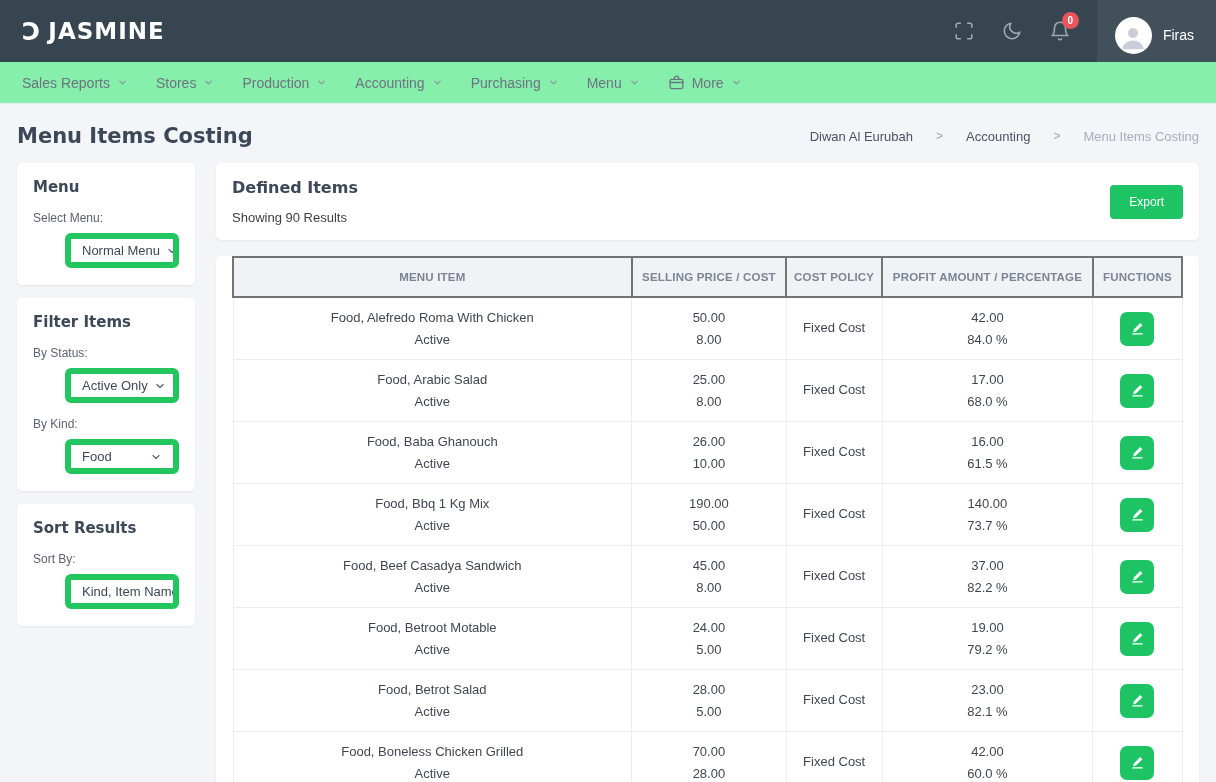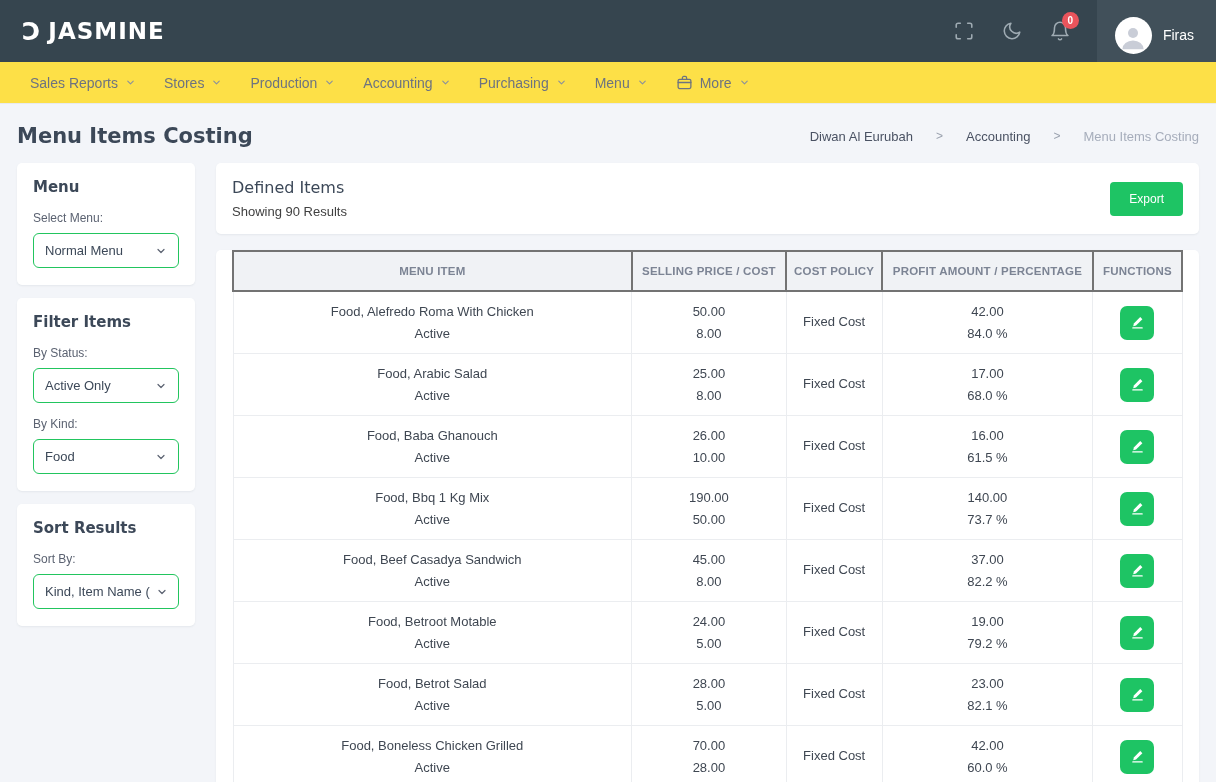--- a/index.html
+++ b/index.html
@@ -16,48 +16,48 @@
   .top-icon svg { width:22px; height:22px; display:block; }
   .bell-wrap { position:relative; }
   .badge { position:absolute; top:-8px; right:-8px; background:#ea545c; color:#fff; font-size:10px; font-weight:bold;
            min-width:17px; height:17px; border-radius:9px; display:flex; align-items:center; justify-content:center; padding:0 4px; }
   .user-box { height:62px; background:#41505a; display:flex; align-items:center; gap:11px; padding:8px 22px 0 18px; cursor:pointer; }
   .avatar { width:37px; height:37px; border-radius:50%; background:#fff; overflow:hidden; display:flex; align-items:center; justify-content:center; }
   .avatar svg { width:30px; height:30px; margin-top:6px; }
   .user-name { color:#fff; font-size:14px; }
 
   
-  .navbar { height:42px; background:#fde047; display:flex; align-items:center; padding-left:16px; border-bottom:1px solid #e8eaee;text-align:center; }
+  .navbar { height:42px; background:#86efac; display:flex; align-items:center; padding-left:8px; border-bottom:1px solid #e8eaee;text-align:center; }
   .nav-item { display:flex; align-items:center; gap:7px; padding:0 14px; color:#6d7380; font-size:14px; cursor:pointer; height:42px; }
   .nav-item svg.caret { width:11px; height:11px; stroke:#8a909c; }
   .nav-item svg.brief { width:17px; height:17px; stroke:#6d7380; }
 
   
   .page-head { display:flex; align-items:center; justify-content:space-between; padding:20px 17px 15px 17px; }
   .page-title { font-family:"DejaVu Sans", sans-serif; font-size:21px; font-weight:bold; color:#3c4858; }
   .breadcrumb { font-size:13px; display:flex; align-items:center; gap:23px; }
   .crumb { color:#4a5263; cursor:pointer; }
   .crumb-sep { color:#9aa1ae; font-size:12px; }
   .crumb.current { color:#a6adbb; cursor:default; }
 
   
   .content { display:flex; padding:0 17px; gap:21px; align-items:flex-start; }
   .sidebar { width:178px; flex:0 0 178px; }
   .panel { background:#fff; border-radius:5px; box-shadow:0 1px 2px rgba(60,72,88,.08); padding:15px 16px 17px; margin-bottom:13px; }
   .panel-title { font-family:"DejaVu Sans", sans-serif; font-size:15px; font-weight:bold; color:#3c4858; margin-bottom:15px; }
   .field-label { font-size:12px; color:#5b6271; margin-bottom:8px; }
-  .select { border:1px solid #22c55e; border-radius:6px; height:35px; display:flex; align-items:center; justify-content:space-between;
-            padding:0 11px; font-size:13px; color:#3c4858; background:#fff; cursor:pointer; margin-bottom:14px; white-space:nowrap; overflow:hidden; }
+  .select { border:6px solid #22c55e; border-radius:6px; height:35px; display:flex; align-items:center; justify-content:space-between;
+            padding:0 11px; font-size:13px; color:#3c4858; background:#fff; cursor:pointer; margin-bottom:14px; white-space:nowrap; overflow:hidden;margin-left:32px; }
   .select:last-child { margin-bottom:0; }
   .select svg { width:12px; height:12px; stroke:#5b6271; flex:0 0 12px; margin-left:6px; }
 
   .main { flex:1; min-width:0; }
   .results-card { background:#fff; border-radius:5px; box-shadow:0 1px 2px rgba(60,72,88,.08); padding:15px 16px;
                   display:flex; align-items:center; justify-content:space-between; margin-bottom:16px; }
-  .results-title { font-family:"DejaVu Sans", sans-serif; font-size:16px; font-weight:normal; color:#3c4858; margin-bottom:7px; }
+  .results-title { font-family:"DejaVu Sans", sans-serif; font-size:16px; font-weight:bold; color:#3c4858; margin-bottom:13px; }
   .results-sub { font-size:13px; color:#404040; }
   .export-btn { background:#1ec464; border:none; color:#fff; font-size:12px; font-family:"Liberation Sans", sans-serif;
                 padding:10px 19px; border-radius:4px; cursor:pointer; }
 
   .table-card { background:#fff; border-radius:5px 5px 0 0; box-shadow:0 1px 2px rgba(60,72,88,.08); padding:0 16px 16px; }
   table { width:100%; border-collapse:collapse; table-layout:fixed; }
   th { background:#f0f2f5; color:#7c8494; font-size:11.5px; font-weight:bold; letter-spacing:.2px;
        padding:13px 6px; border:2px solid #737373; text-align:center; }
   td { border:1px solid #ebedf0; padding:10px 6px; text-align:center; font-size:13px; color:#3f4752; }
   td .l1 { line-height:19px; margin-bottom:3px; }

